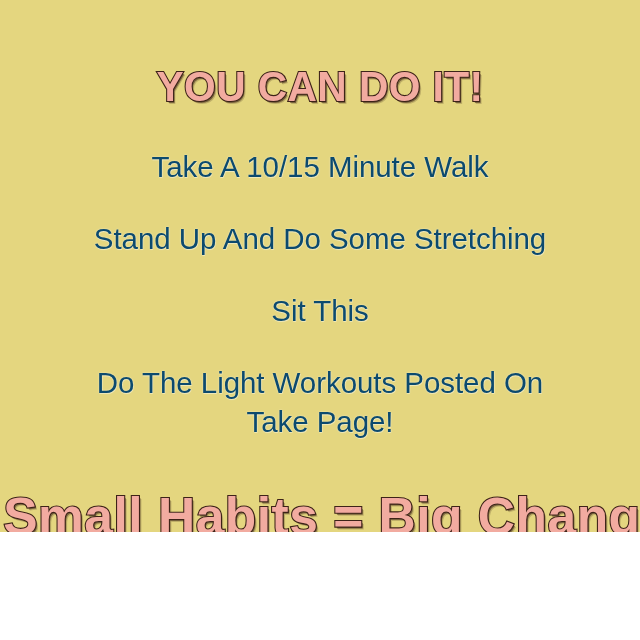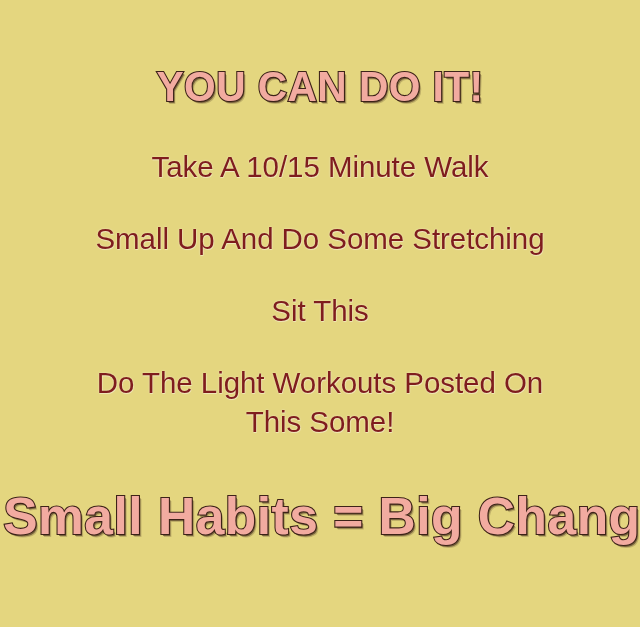--- a/index.html
+++ b/index.html
@@ -9,21 +9,21 @@
   body {
     width: 640px;
     height: 640px;
     overflow: hidden;
     font-family: "Liberation Sans", sans-serif;
   }
 
   #poster {
     position: relative;
     width: 640px;
-    height: 627px;
+    height: 532px;
     background: #e4d67f;
     box-sizing: border-box;
     overflow: hidden;
   }
 
   
   .pink-headline {
     position: absolute;
     left: 0;
     width: 640px;
@@ -60,21 +60,21 @@
     top: 148px;
     width: 640px;
     margin: 0;
     padding: 0;
     list-style: none;
   }
 
   .tip-item {
     width: 640px;
     text-align: center;
-    color: #7f1d1d;
+    color: #0c4a6e;
     font-family: "Liberation Sans", sans-serif;
     font-weight: normal;
     font-size: 29.5px;
     line-height: 1.32;
     letter-spacing: -0.002em;
     margin: 0 0 33px 0;
     text-shadow:
       0 0 2px rgba(255,255,255,0.55),
       0.5px 0.5px 0 rgba(255,255,255,0.35);
   }
@@ -89,29 +89,29 @@
 
   <div id="title-text" class="pink-headline">YOU CAN DO IT!</div>
 
   <ul id="tips-list">
 
     <li class="tip-item">
       <span class="tip-line">Take A 10/15 Minute Walk</span>
     </li>
 
     <li class="tip-item">
-      <span class="tip-line">Small Up And Do Some Stretching</span>
+      <span class="tip-line">Stand Up And Do Some Stretching</span>
     </li>
 
     <li class="tip-item">
       <span class="tip-line">Sit This</span>
     </li>
 
     <li class="tip-item">
       <span class="tip-line">Do The Light Workouts Posted On</span>
-      <span class="tip-line">This Some!</span>
+      <span class="tip-line">Take Page!</span>
     </li>
 
   </ul>
 
   <div id="tagline-text" class="pink-headline">Small Habits = Big Changes</div>
 
 </div>
 
 </body></html>

